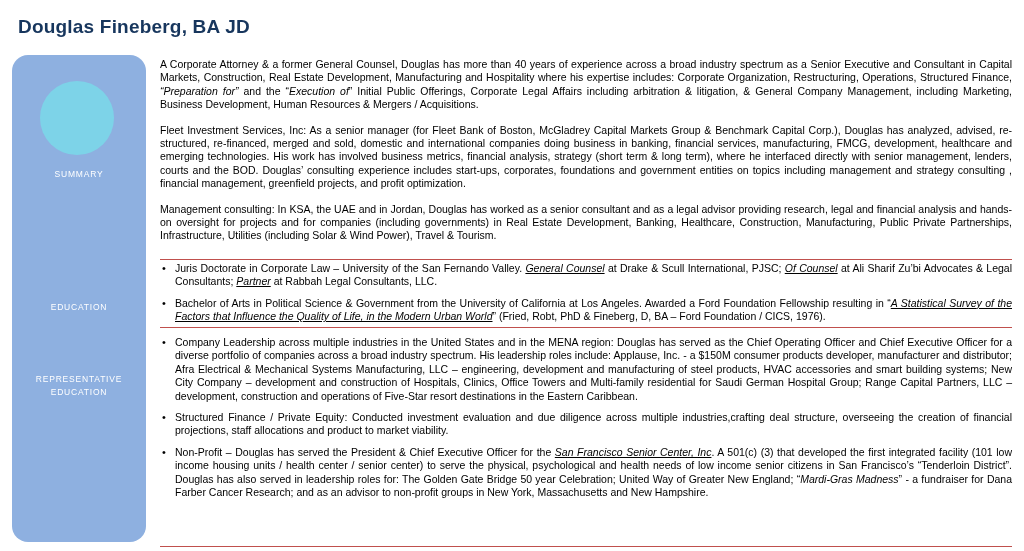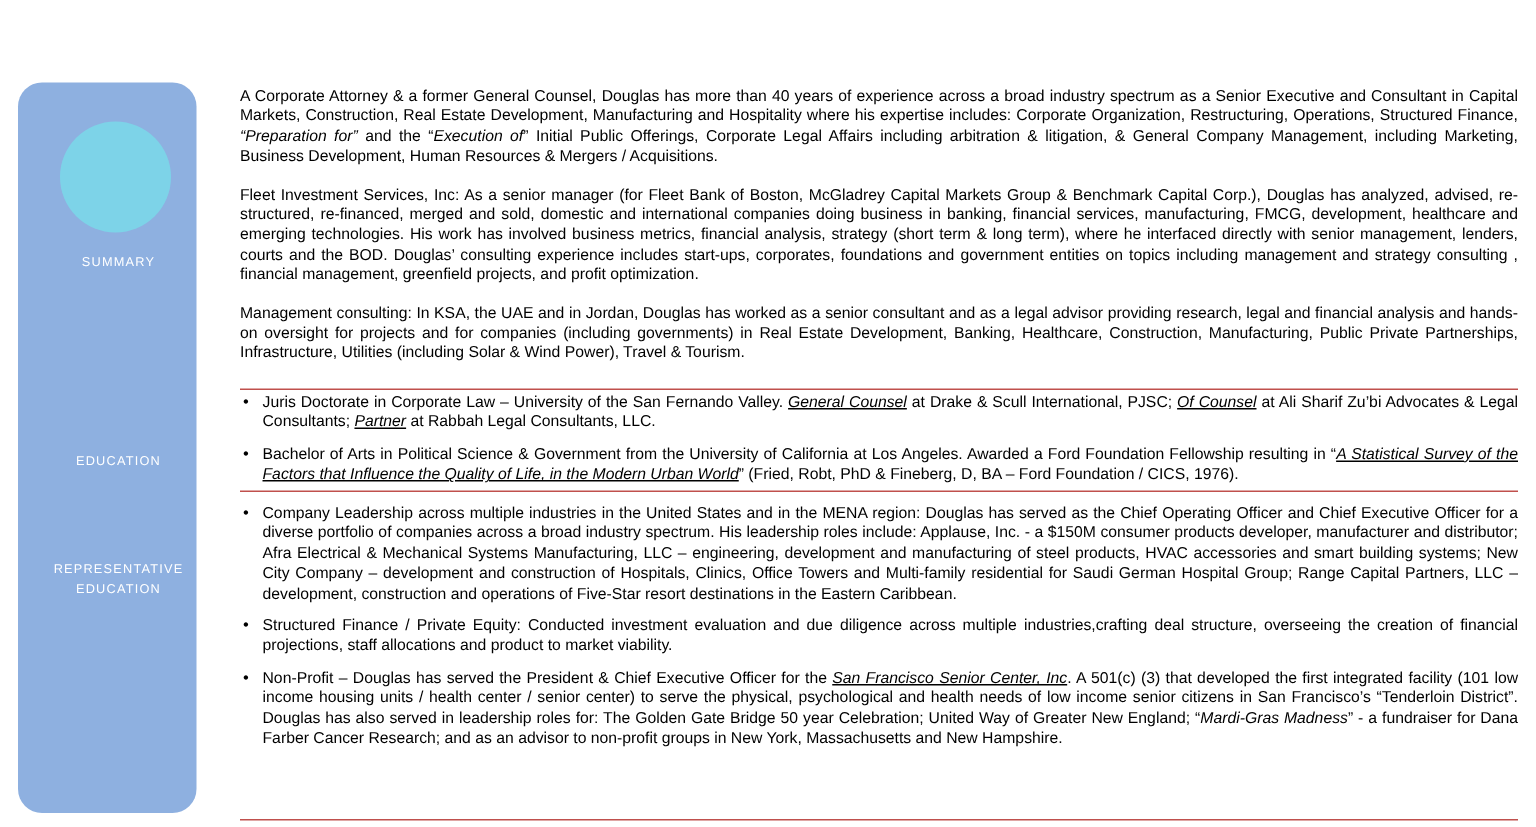--- a/index.html
+++ b/index.html
@@ -20,21 +20,21 @@
     left: 18px; top: 16px;
     font-size: 19px;
     font-weight: bold;
     color: #17365d;
     letter-spacing: 0.2px;
   }
   
   .sidebar {
     position: absolute;
     left: 12px; top: 55px;
-    width: 119px; height: 487px;
+    width: 134px; height: 487px;
     background: #8eb0e0;
     border-radius: 16px;
   }
   .sidebar .circle {
     position: absolute;
     left: 28px; top: 26px;
     width: 74px; height: 74px;
     border-radius: 50%;
     background: #7dd3e8;
   }
@@ -101,20 +101,21 @@
     line-height: 13.4px;
   }
   .block-edu { position: absolute; left: 160px; top: 262px; width: 852px; }
   .block-exp { position: absolute; left: 160px; top: 336px; width: 852px; }
 </style>
 </head>
 <body>
 
 <div class="page">
 
+  <div class="title">Douglas Fineberg, BA JD</div>
 
   <div class="sidebar">
     <div class="circle"></div>
     <div class="side-label side-summary">SUMMARY</div>
     <div class="side-label side-education">EDUCATION</div>
     <div class="side-label side-experience">REPRESENTATIVE EDUCATION</div>
   </div>
 
   <div class="content">
     <div id="summary-container">

